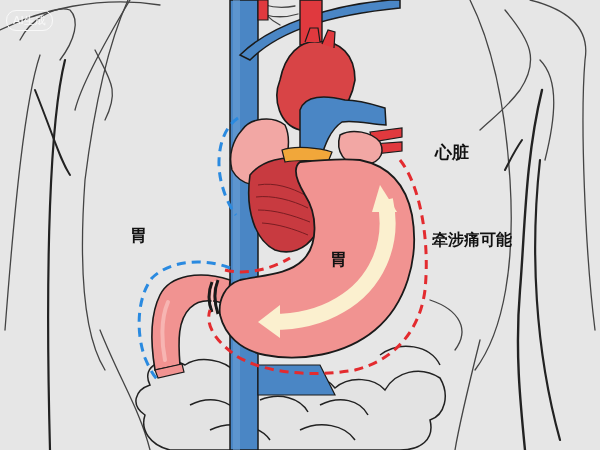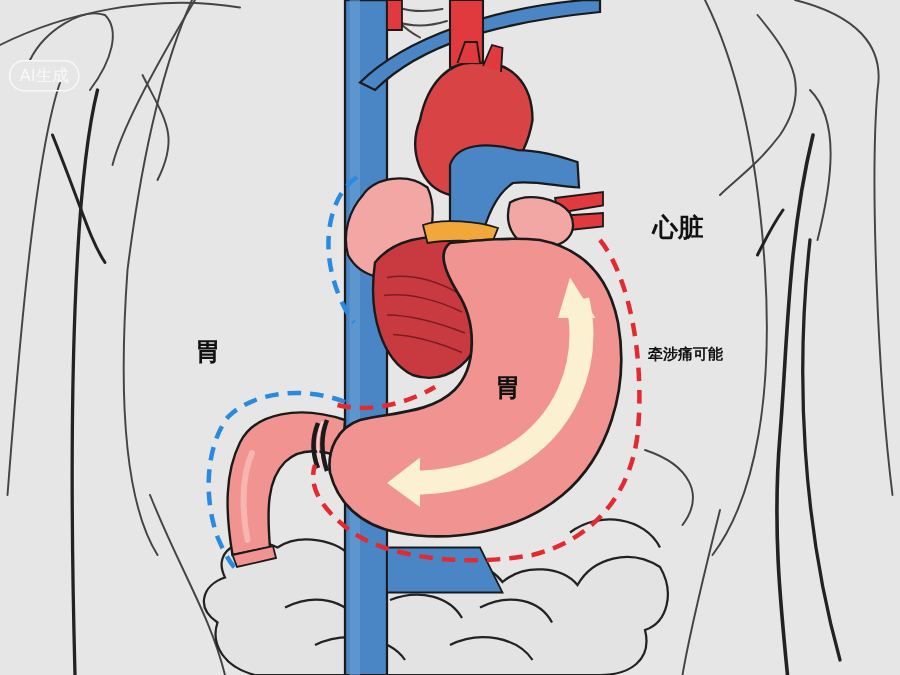--- a/index.html
+++ b/index.html
@@ -12,31 +12,30 @@
     #stage { position: absolute; left: 0; top: 0; width: 600px; height: 450px; }
     .label {
       position: absolute;
       font-family: Liberation Mono, monospace;
       font-weight: bold;
       color: #111;
       white-space: nowrap;
       line-height: 1;
     }
     #label-heart { left: 435px; top: 145px; font-size: 17px; }
-    #label-referred { left: 432px; top: 233px; font-size: 10px; }
+    #label-referred { left: 432px; top: 233px; font-size: 16px; }
     #label-stomach-left { left: 130px; top: 228px; font-size: 17px; }
     #label-stomach-center { left: 330px; top: 252px; font-size: 17px; }
     #watermark {
       position: absolute; left: 6px; top: 10px;
       font-size: 11px; color: #fafafa;
       border: 1.5px solid #fafafa; border-radius: 10px;
       padding: 2px 6px;
       font-family: "DejaVu Sans", sans-serif;
       opacity: 0.95;
-      margin-top: 30px;
     }
   </style>
 </head>
 <body>
 
 <svg id="stage" viewBox="0 0 600 450" xmlns="http://www.w3.org/2000/svg">
 
   <rect x="0" y="0" width="600" height="450" fill="#e6e6e6"></rect>
 
   <g fill="none" stroke="#444" stroke-width="1.3" stroke-linecap="round">

